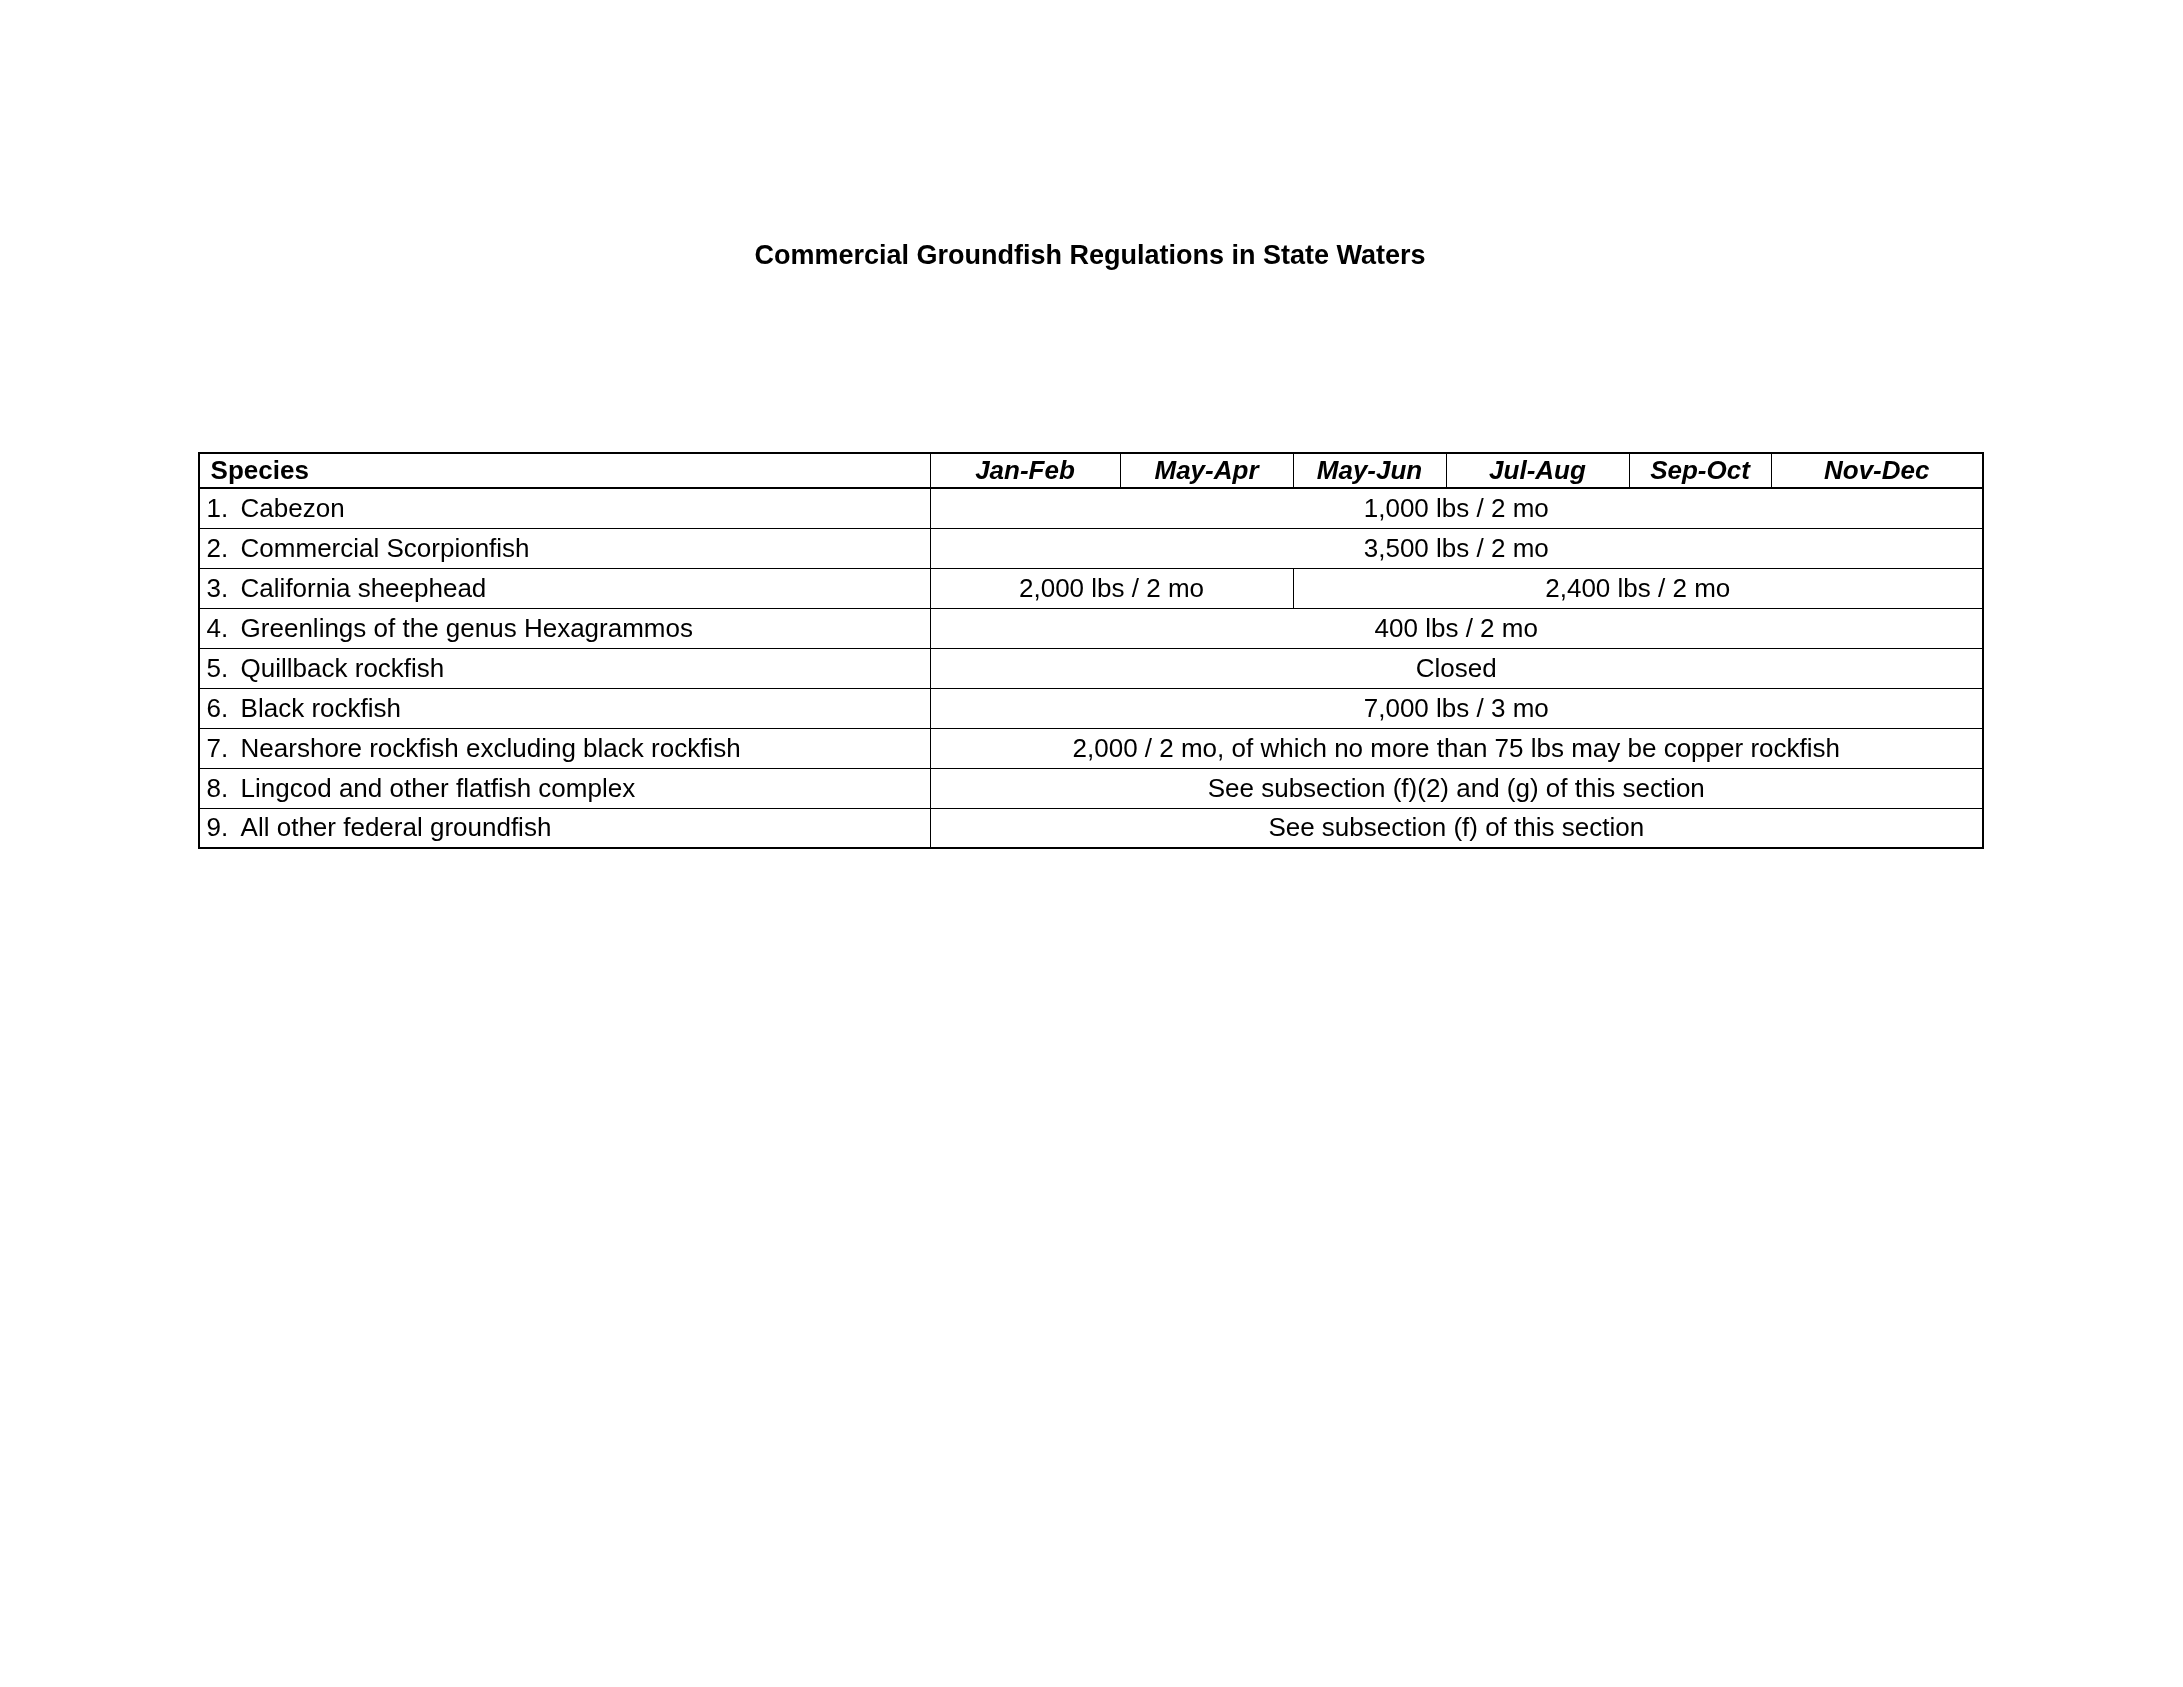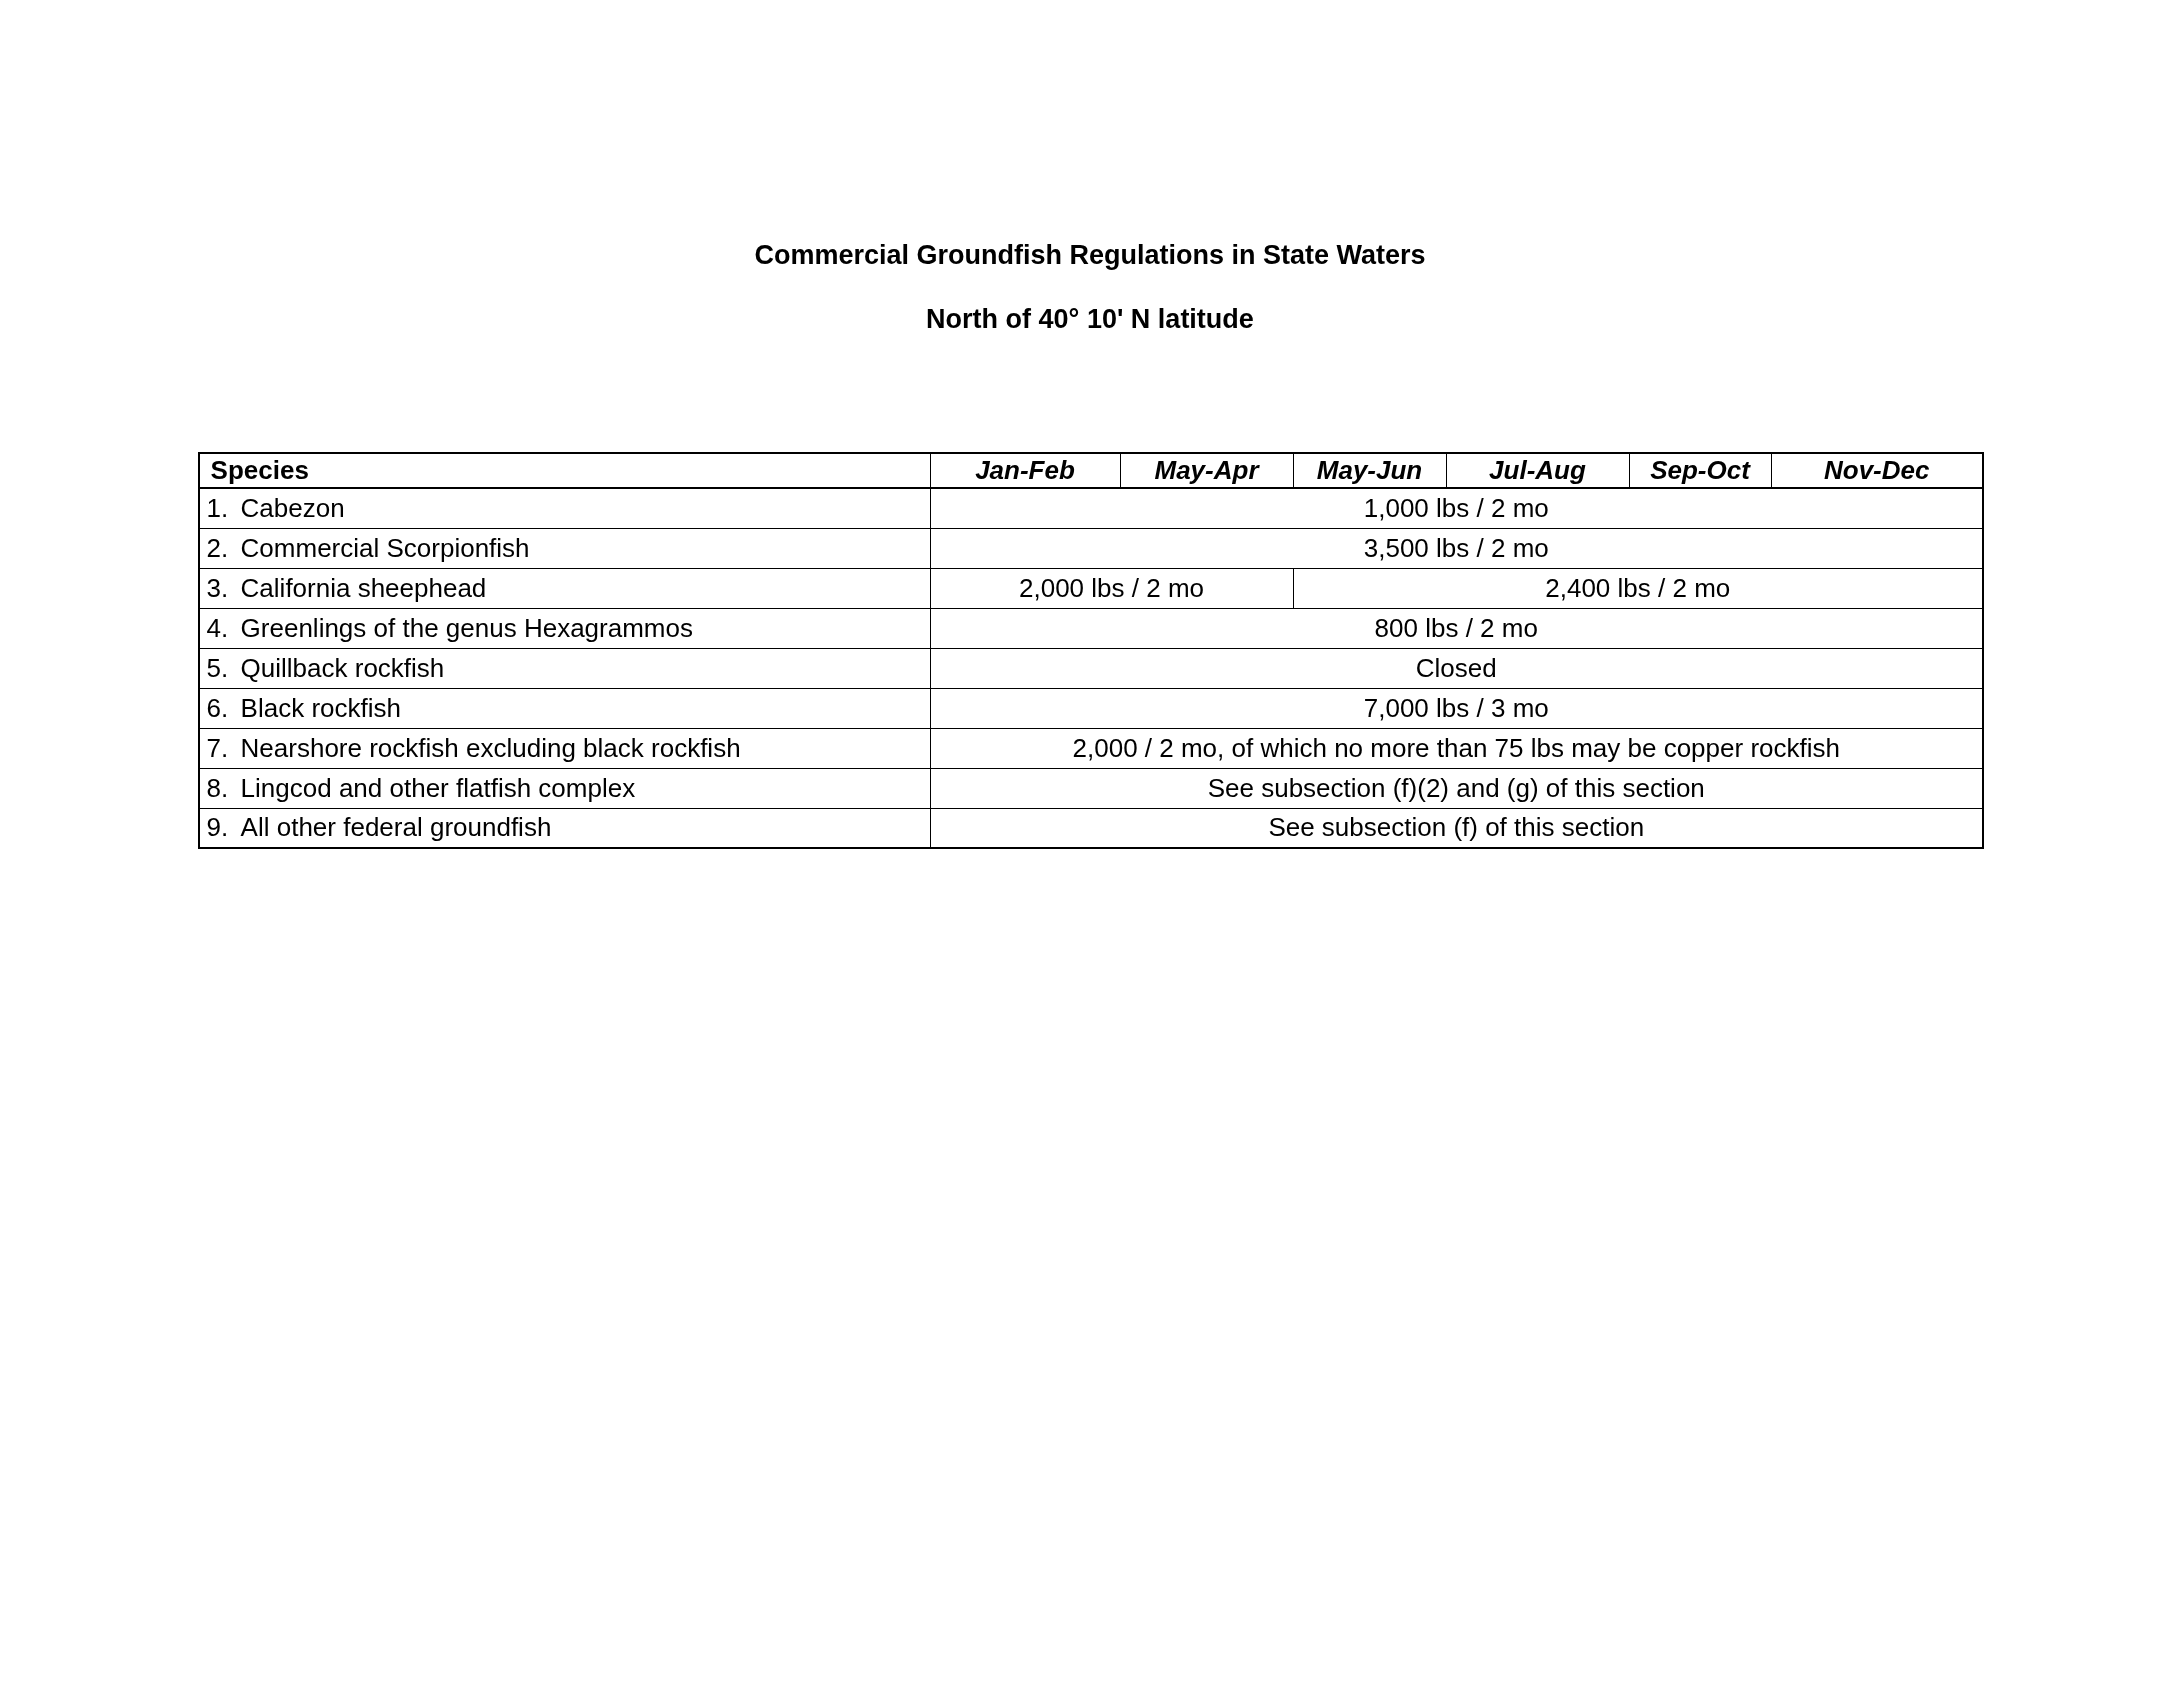--- a/index.html
+++ b/index.html
@@ -114,21 +114,20 @@
   col.c-m5 { width: 142px; }
   col.c-m6 { width: 212px; }
 </style>
 </head>
 <body>
 
 <div class="page">
 
   <div class="heading-block">
     <div class="doc-title">Commercial Groundfish Regulations in State Waters</div>
-    <div class="doc-subtitle">North of 40° 10' N latitude</div>
     <div class="note-block">
     </div>
   </div>
 
   <div class="reg-table-wrap">
     <table class="reg-table">
       <colgroup>
         <col class="c-species">
         <col class="c-m1">
         <col class="c-m2">
@@ -177,21 +176,21 @@
             <td colspan="2">2,000 lbs / 2 mo</td>
             <td colspan="4">2,400 lbs / 2 mo</td>
           </tr>
           <tr>
             <td class="species-cell">
               <div class="sp-row">
                 <span class="sp-num">4.</span>
                 <span class="sp-name">Greenlings of the genus Hexagrammos</span>
               </div>
             </td>
-            <td colspan="6">800 lbs / 2 mo</td>
+            <td colspan="6">400 lbs / 2 mo</td>
           </tr>
           <tr>
             <td class="species-cell">
               <div class="sp-row">
                 <span class="sp-num">5.</span>
                 <span class="sp-name">Quillback rockfish</span>
               </div>
             </td>
             <td colspan="6">Closed</td>
           </tr>

